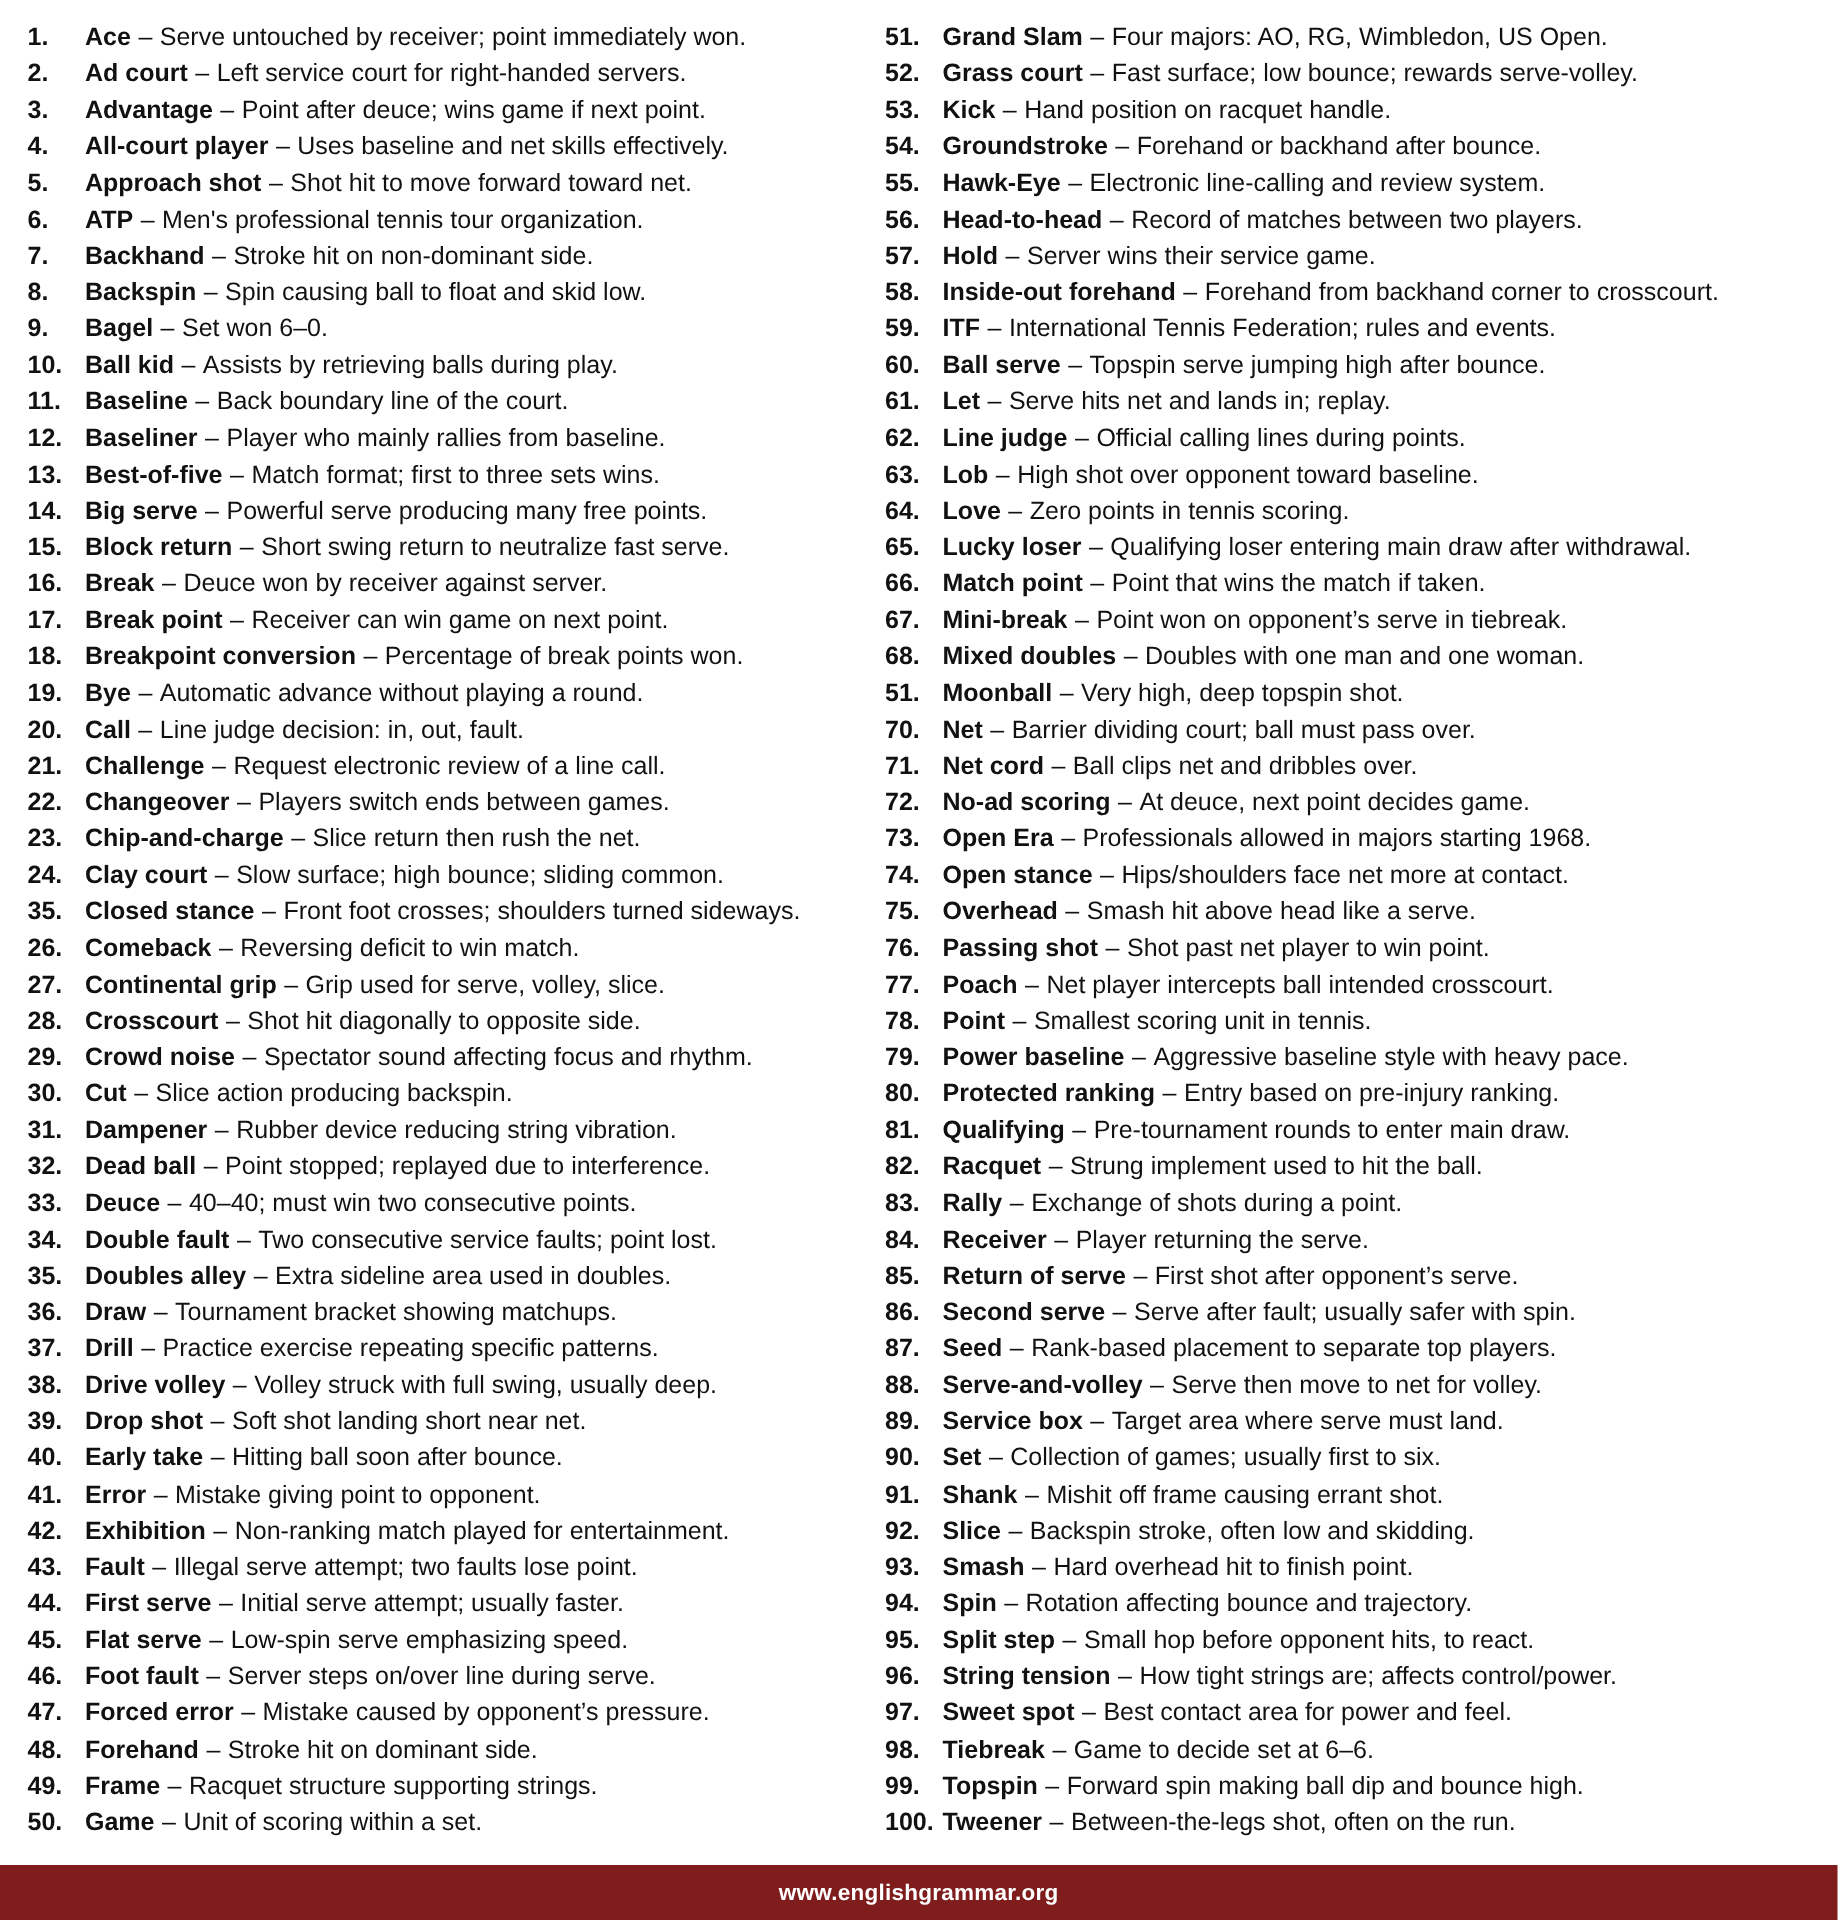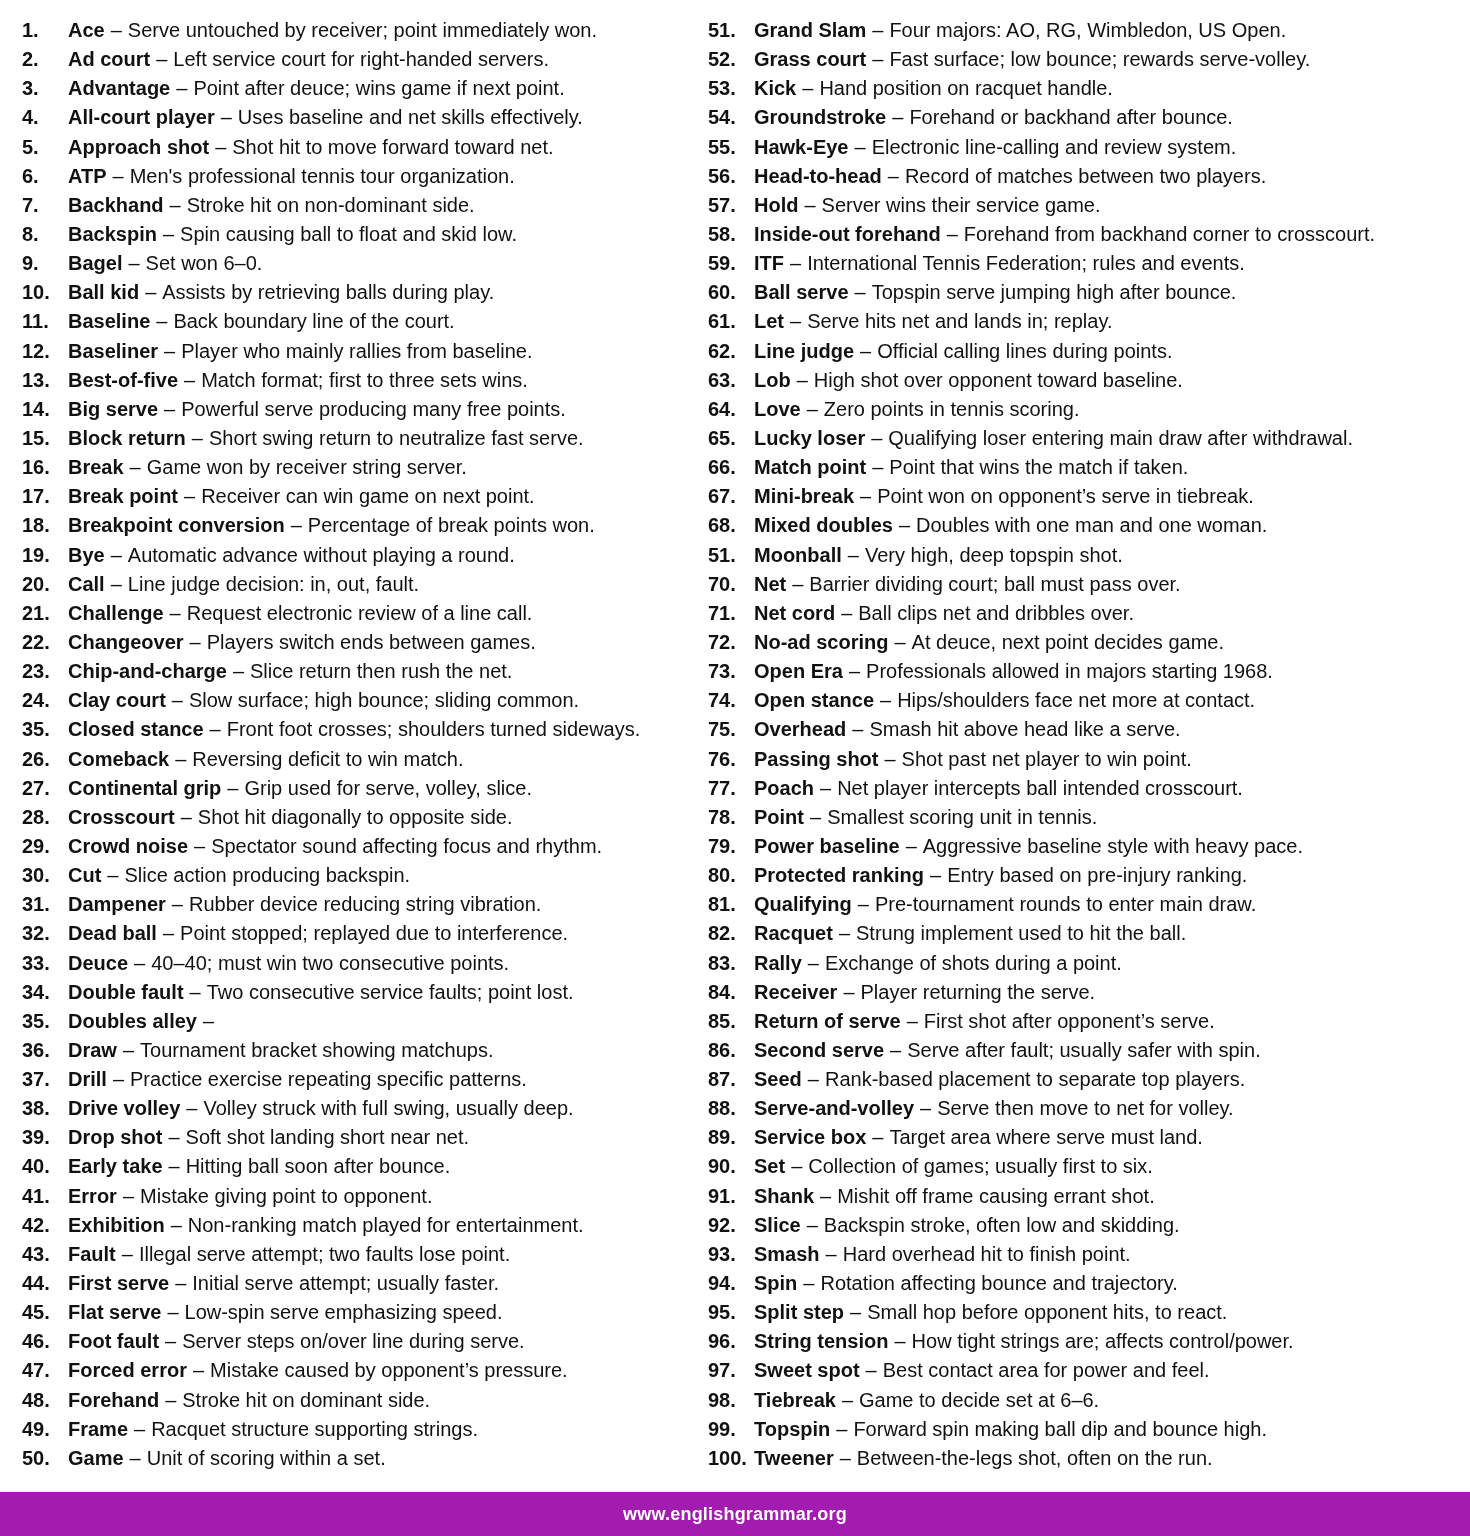--- a/index.html
+++ b/index.html
@@ -53,21 +53,21 @@
     }
     .definition {
       font-weight: normal;
     }
     .footer {
       position: absolute;
       left: 0;
       top: 1492px;
       width: 1470px;
       height: 44px;
-      background: #a21caf;
+      background: #7f1d1d;
       display: flex;
       align-items: center;
       justify-content: center;
     }
     .footer-text {
       color: #ffffff;
       font-weight: bold;
       font-size: 18px;
       letter-spacing: 0.2px;
     }
@@ -164,21 +164,21 @@
       <li class="entry">
     <span class="num">15.</span>
     <span class="term">Block return</span>
     <span class="dash">–</span>
     <span class="definition">Short swing return to neutralize fast serve.</span>
   </li>
       <li class="entry">
     <span class="num">16.</span>
     <span class="term">Break</span>
     <span class="dash">–</span>
-    <span class="definition">Game won by receiver string server.</span>
+    <span class="definition">Deuce won by receiver against server.</span>
   </li>
       <li class="entry">
     <span class="num">17.</span>
     <span class="term">Break point</span>
     <span class="dash">–</span>
     <span class="definition">Receiver can win game on next point.</span>
   </li>
       <li class="entry">
     <span class="num">18.</span>
     <span class="term">Breakpoint conversion</span>
@@ -278,20 +278,21 @@
       <li class="entry">
     <span class="num">34.</span>
     <span class="term">Double fault</span>
     <span class="dash">–</span>
     <span class="definition">Two consecutive service faults; point lost.</span>
   </li>
       <li class="entry">
     <span class="num">35.</span>
     <span class="term">Doubles alley</span>
     <span class="dash">–</span>
+    <span class="definition">Extra sideline area used in doubles.</span>
   </li>
       <li class="entry">
     <span class="num">36.</span>
     <span class="term">Draw</span>
     <span class="dash">–</span>
     <span class="definition">Tournament bracket showing matchups.</span>
   </li>
       <li class="entry">
     <span class="num">37.</span>
     <span class="term">Drill</span>

